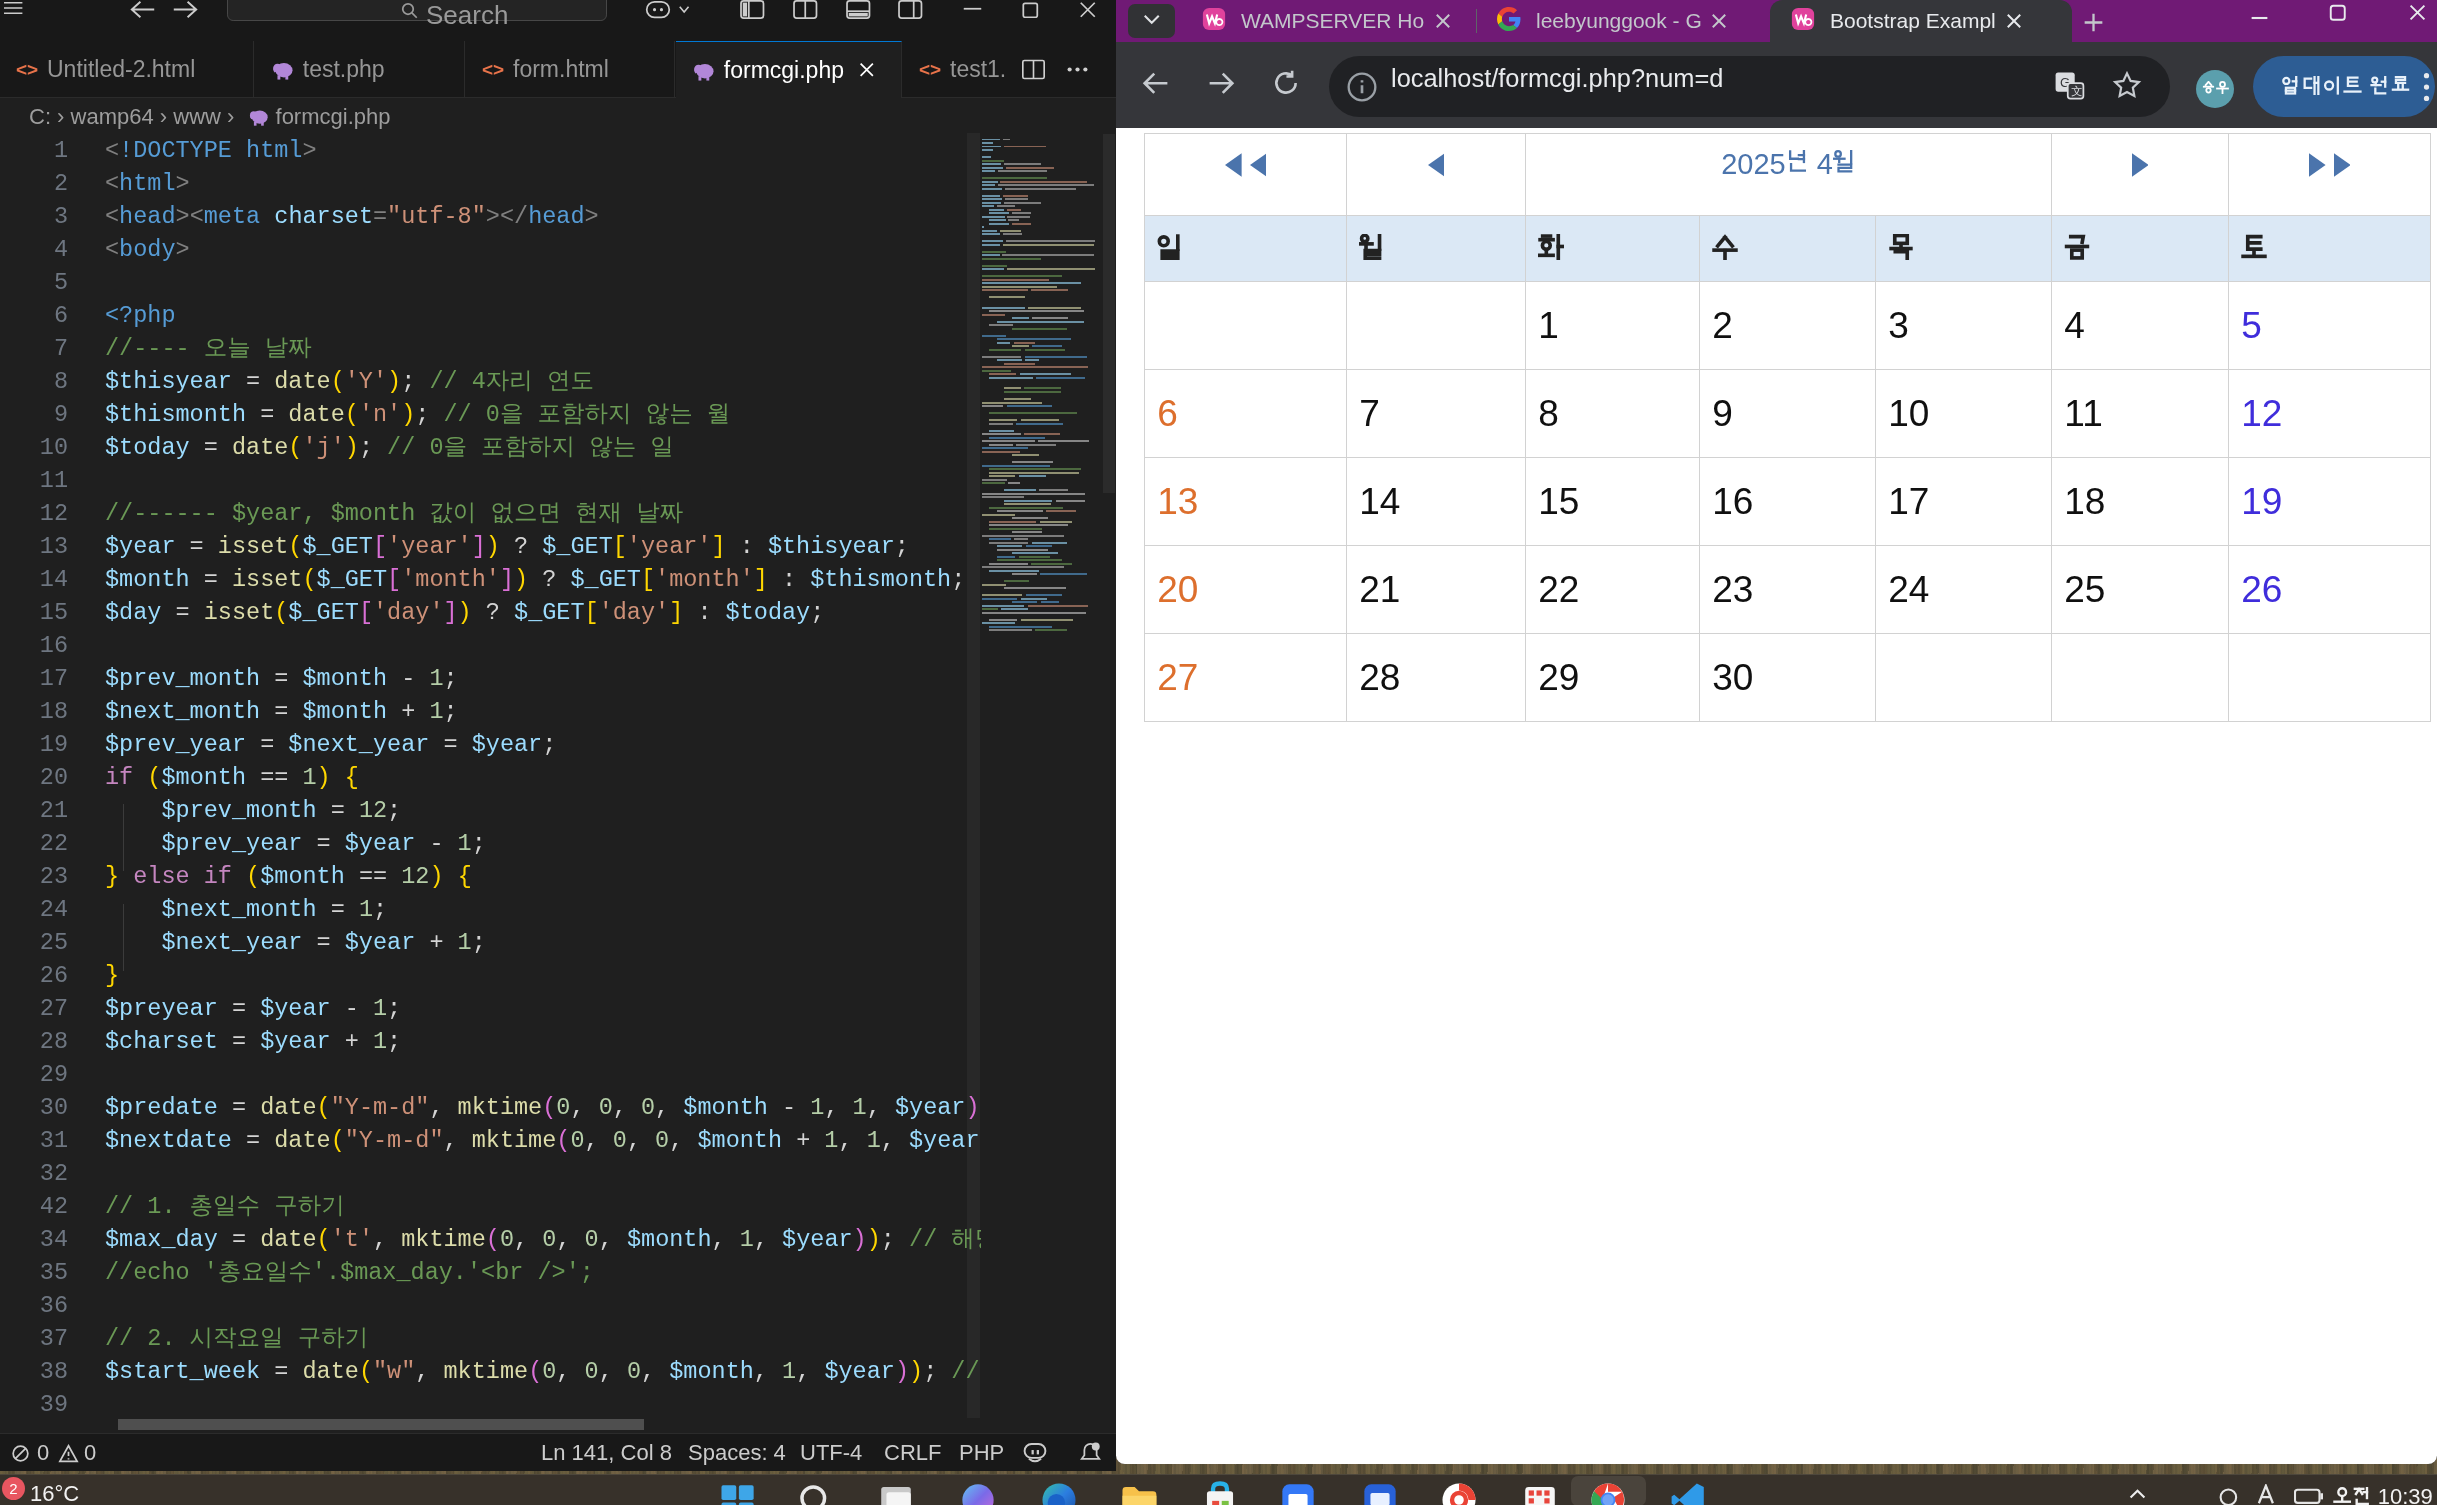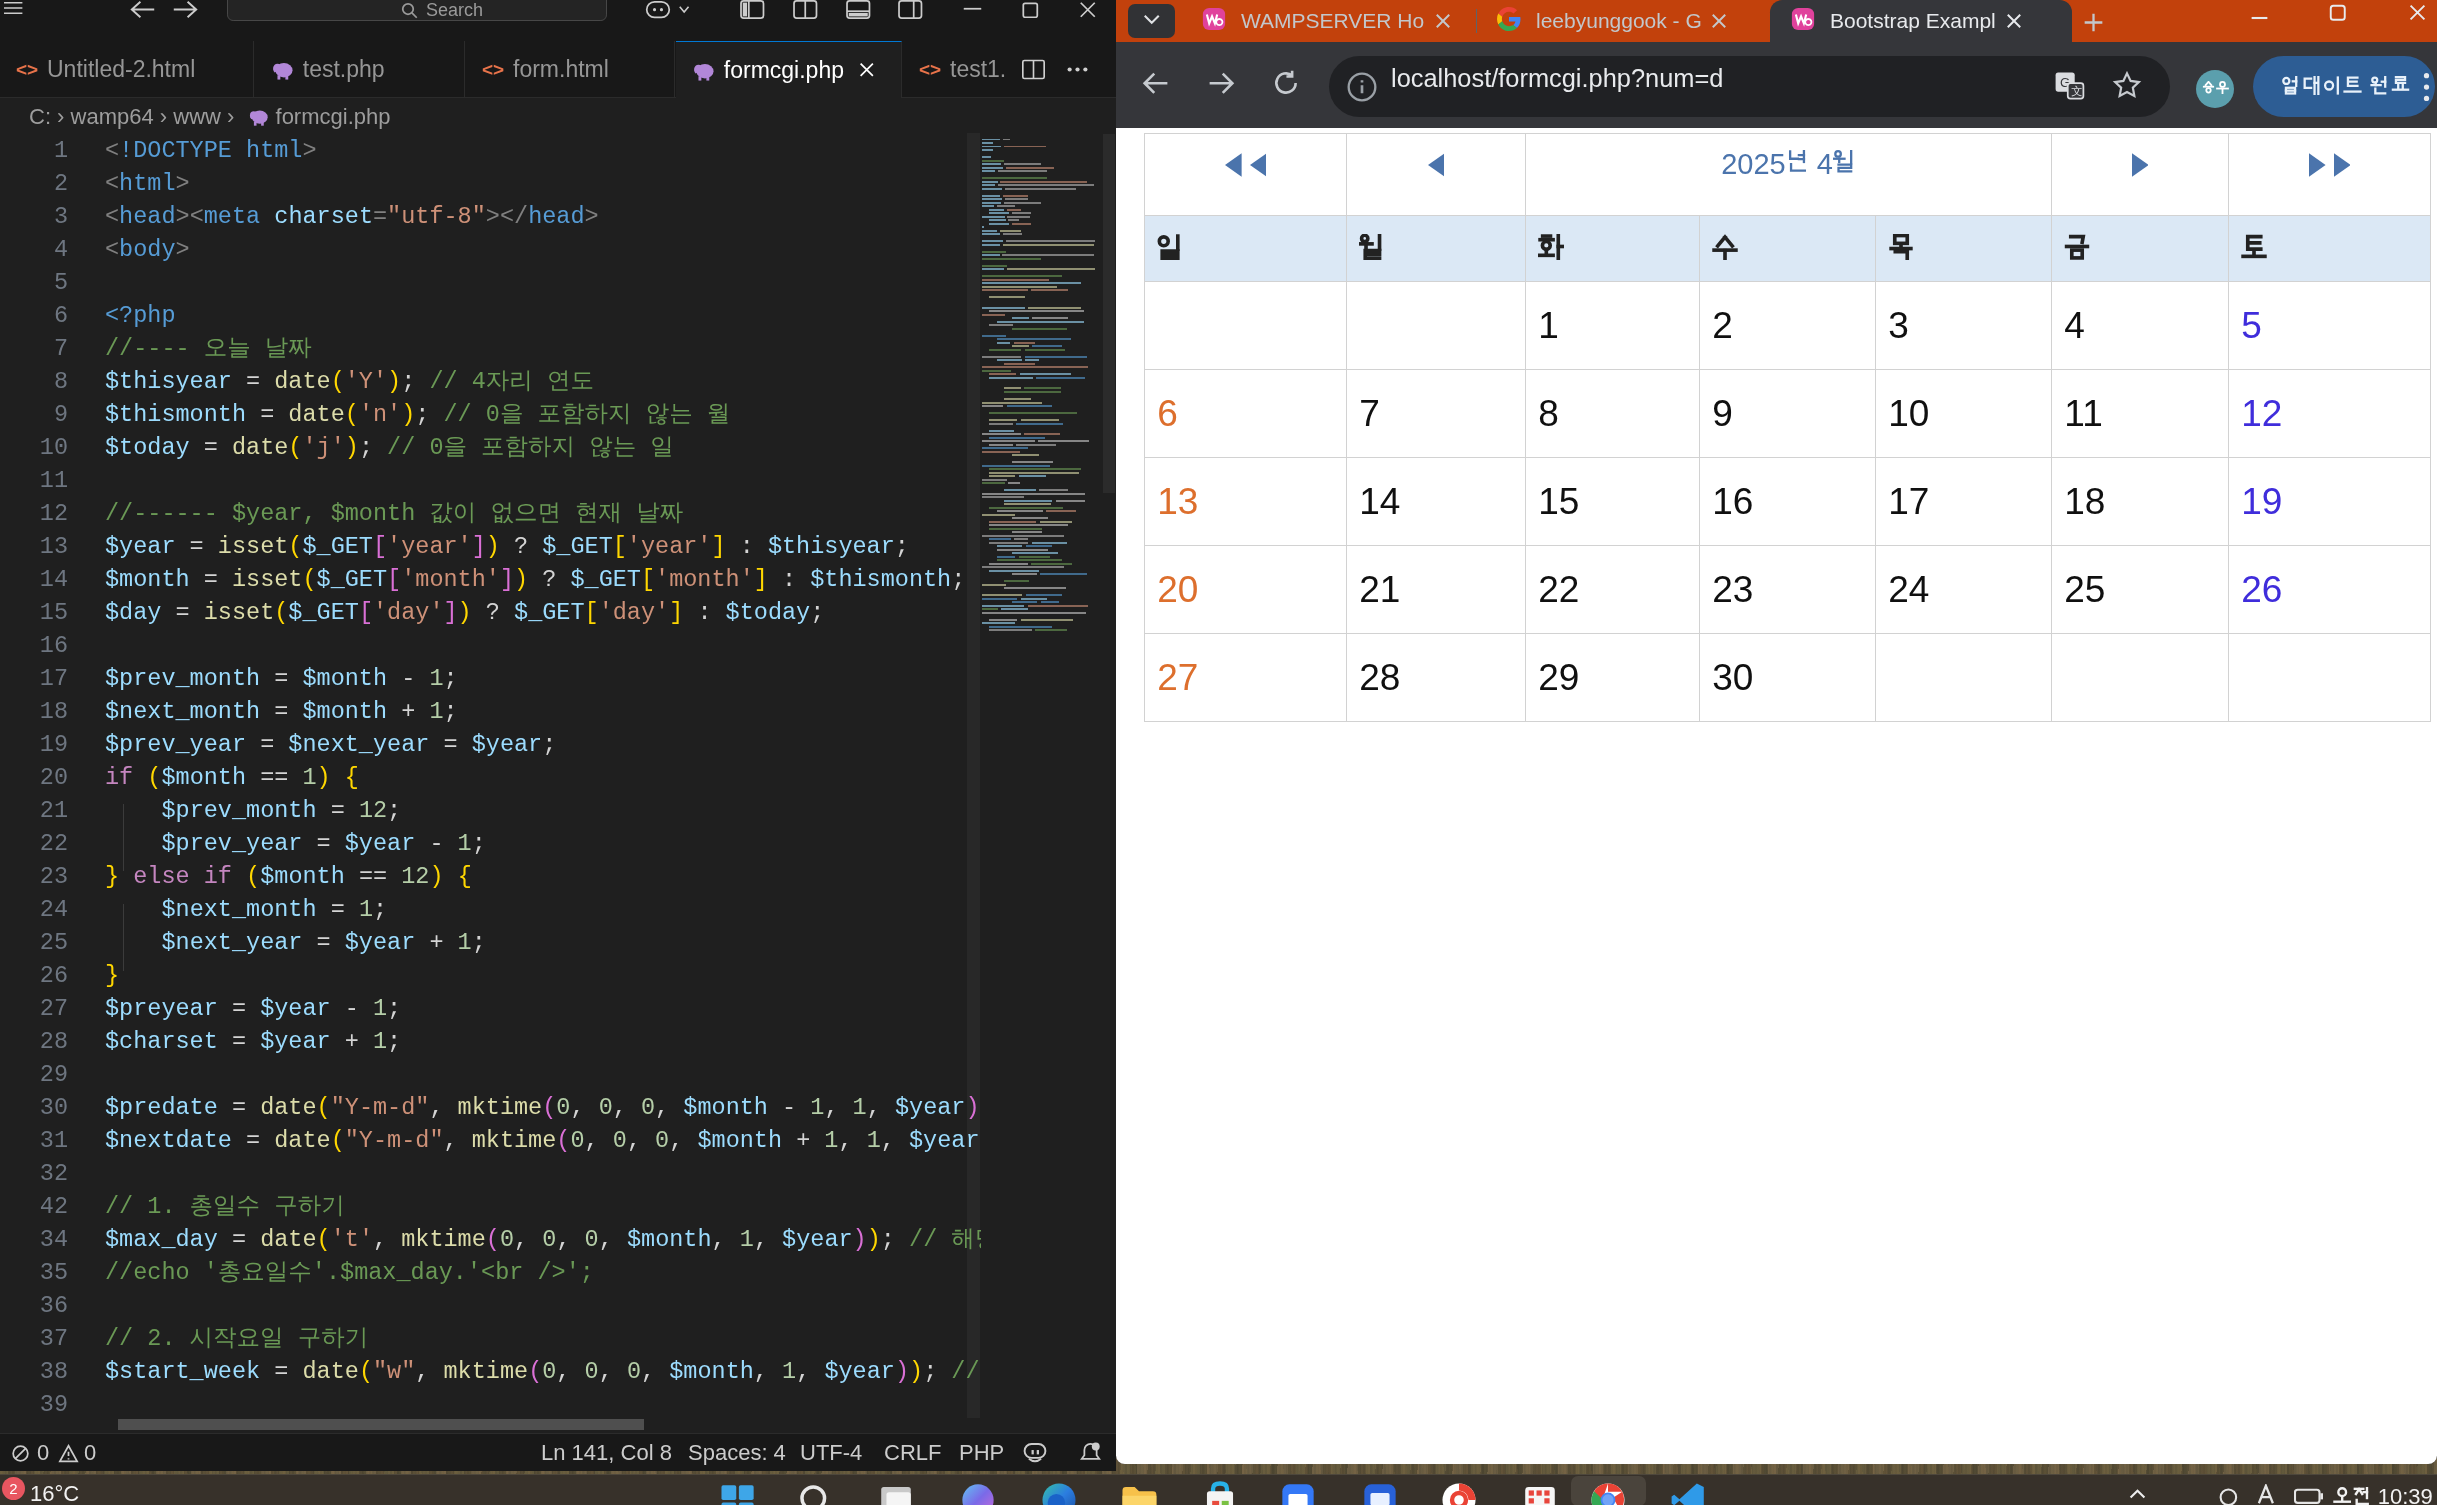--- a/index.html
+++ b/index.html
@@ -20,21 +20,21 @@
 .cl {height:33px;line-height:33px;white-space:pre;position:relative}
 .lnum {position:absolute;left:0;top:0;width:68px;text-align:right;color:#6e7681}
 .ctext {position:absolute;left:105px;top:0}
 .b {color:#569cd6} .lb {color:#9cdcfe} .o {color:#ce9178} .g {color:#6a9955}
 .y {color:#dcdcaa} .p {color:#c586c0} .n {color:#b5cea8} .w {color:#d4d4d4} .d {color:#808080}
 .G {color:#ffd700} .V {color:#da70d6}
 #minimap {position:absolute;left:982px;top:136px;width:120px;height:613px;overflow:hidden}
 #vsc .statusbar {position:absolute;left:0;top:1433px;width:100%;height:38px;background:#181818;border-top:0.9px solid #2b2b2b;color:#cccccc;font-size:22px}
 
 #chrome {position:absolute;left:1116px;top:0;width:1321px;height:1464px;background:#202124;border-radius:0 0 8.8px 8.8px;overflow:hidden}
-#chrome .tabstrip {position:absolute;left:0;top:0;width:100%;height:42px;background:#c2410c}
+#chrome .tabstrip {position:absolute;left:0;top:0;width:100%;height:42px;background:#701a75}
 #chrome .toolbar {position:absolute;left:0;top:42px;width:100%;height:86px;background:#35363a}
 #chrome .content {position:absolute;left:0;top:128px;width:100%;height:1336px;background:#ffffff}
 #chrome .ctab {position:absolute;top:0;height:42px;color:#c3c7cb;font-size:21px;display:flex;align-items:center;white-space:nowrap;overflow:hidden}
 
 #cal {position:absolute;left:28px;top:5.3px;border-collapse:collapse;table-layout:fixed}
 #cal td {border:0.9px solid #d2d2d2;padding:0 0 0 12.3px;vertical-align:middle;overflow:hidden}
 #cal tr.nav td {height:82px;border-bottom:0.9px solid #d2d2d2;position:relative}
 .navc {position:absolute;left:0;right:0;top:18.4px;text-align:center}
 #cal tr.hdr td {height:66px;background:#dbe8f5}
 #cal tr.dr td {height:88px;font-size:37px;color:#101010}
@@ -56,21 +56,21 @@
           <path d="M14 2 L4 11 L14 20 M4 11 H30" fill="none" stroke="#cccccc" stroke-width="2.2"></path>
         </svg>
     <svg style="position:absolute;left:170px;top:0px" width="30" height="19" viewBox="0 0 34 22">
           <path d="M20 2 L30 11 L20 20 M30 11 H4" fill="none" stroke="#cccccc" stroke-width="2.2"></path>
         </svg>
     <div style="position:absolute;left:227px;top:-12.3px;width:380px;height:33px;background:#242424;border:0.9px solid #474747;border-radius:6.1px"></div>
     <svg style="position:absolute;left:401px;top:1.8px" width="17.5" height="17.5" viewBox="0 0 20 20">
           <circle cx="8" cy="8" r="6" fill="none" stroke="#9a9a9a" stroke-width="2"></circle>
           <path d="M12.5 12.5 L18 18" stroke="#9a9a9a" stroke-width="2"></path>
         </svg>
-    <div style="position:absolute;left:426px;top:0px;color:#9a9a9a;font-size:18px">Search</div>
+    <div style="position:absolute;left:426px;top:0px;color:#9a9a9a;font-size:26px">Search</div>
     <svg style="position:absolute;left:645px;top:0px" width="26" height="21" viewBox="0 0 30 24">
           <rect x="2" y="2" width="26" height="18" rx="9" fill="none" stroke="#cccccc" stroke-width="2"></rect>
           <circle cx="11" cy="11" r="1.8" fill="#ccc"></circle>
           <circle cx="19" cy="11" r="1.8" fill="#ccc"></circle>
         </svg>
     <svg style="position:absolute;left:678px;top:5.3px" width="12.3" height="8.8" viewBox="0 0 14 10">
           <path d="M2 2 L7 8 L12 2" fill="none" stroke="#ccc" stroke-width="1.8"></path>
         </svg>
     <svg style="position:absolute;left:740px;top:0px" width="24.5" height="19" viewBox="0 0 28 22">
           <rect x="1" y="1" width="26" height="20" rx="3" fill="none" stroke="#ccc" stroke-width="2"></rect>

